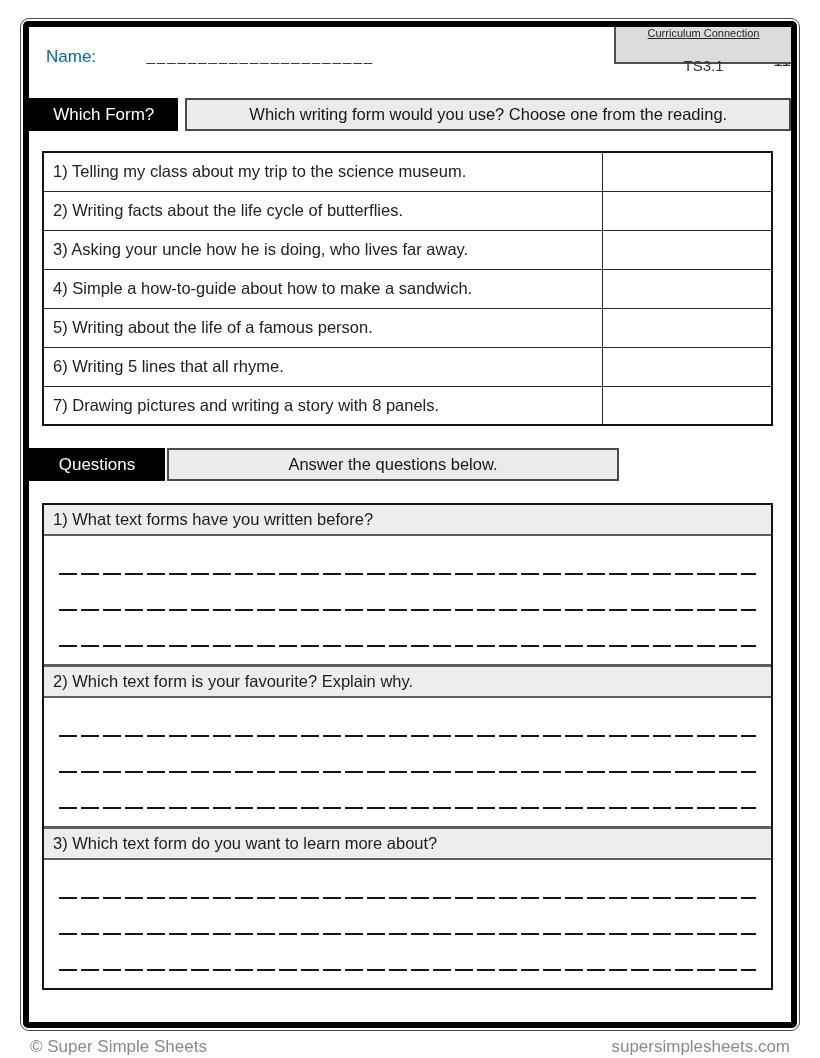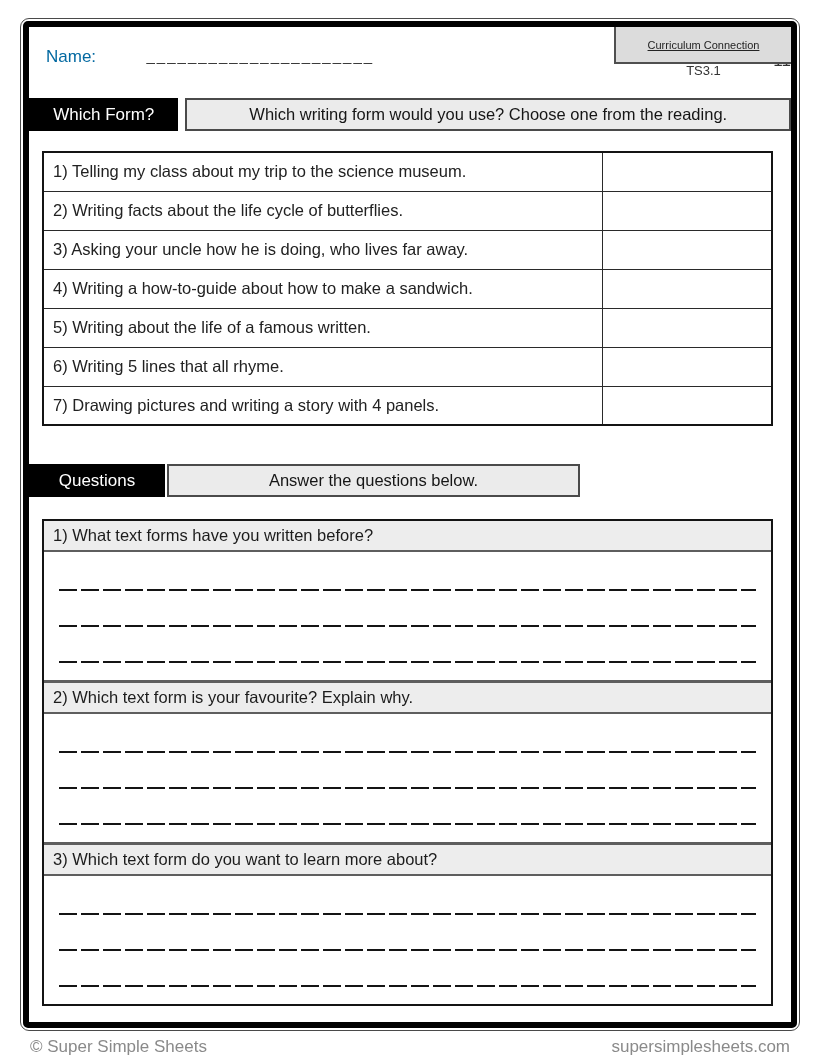--- a/index.html
+++ b/index.html
@@ -36,43 +36,43 @@
     position: absolute; left: 0; right: 0; top: 24px;
     text-align: right; font-size: 17px; color: #333;
   }
   .curriculum-badge {
     position: absolute; top: 0; right: 0;
     width: 177px; height: 37px;
     background: #dcdcdc;
     border-left: 2px solid #4f4f4f;
     border-bottom: 2px solid #4f4f4f;
     text-align: center;
-    padding-top: 12px;
+    padding-top: 0;
   }
   .curriculum-title { font-size: 11px; color: #242424; text-decoration: underline; }
-  .curriculum-code { font-size: 13px; color: #333; margin-top: 12px; }
+  .curriculum-code { font-size: 15px; color: #333; margin-top: 18px; }
   
   .section-bar { display: flex; align-items: stretch; height: 33px; }
   .section-bar.which-form { margin-top: 13px; }
-  .section-bar.questions-bar { margin-top: 38px; }
+  .section-bar.questions-bar { margin-top: 22px; }
   .bar-label {
     background: #000; color: #fff;
     display: flex; align-items: center; justify-content: center;
     font-size: 17px;
   }
   .which-form .bar-label { width: 164px; margin-right: 7px; }
   .questions-bar .bar-label { width: 136px; margin-right: 2px; }
   .bar-instruction {
     background: #ebebeb;
     border: 2px solid #4a4a4a;
     display: flex; align-items: center; justify-content: center;
     font-size: 16.5px; color: #161616;
   }
   .which-form .bar-instruction { width: 664px; text-align: center; }
-  .questions-bar .bar-instruction { width: 413px; }
+  .questions-bar .bar-instruction { width: 452px; }
   
   .form-table {
     margin: 20px 12px 12px 13px;
     width: 731px;
     border-collapse: collapse;
     border: 2px solid #141414;
   }
   .form-table td {
     border: 1px solid #2a2a2a;
     height: 39px;
@@ -141,33 +141,33 @@
         </tr>
         <tr>
           <td><span>2)</span> <span>Writing facts about the life cycle of butterflies.</span></td>
           <td class="answer-cell"></td>
         </tr>
         <tr>
           <td><span>3)</span> <span>Asking your uncle how he is doing, who lives far away.</span></td>
           <td class="answer-cell"></td>
         </tr>
         <tr>
-          <td><span>4)</span> <span>Writing a how-to-guide about how to make a sandwich.</span></td>
-          <td class="answer-cell"></td>
-        </tr>
-        <tr>
-          <td><span>5)</span> <span>Writing about the life of a famous written.</span></td>
+          <td><span>4)</span> <span>Simple a how-to-guide about how to make a sandwich.</span></td>
+          <td class="answer-cell"></td>
+        </tr>
+        <tr>
+          <td><span>5)</span> <span>Writing about the life of a famous person.</span></td>
           <td class="answer-cell"></td>
         </tr>
         <tr>
           <td><span>6)</span> <span>Writing 5 lines that all rhyme.</span></td>
           <td class="answer-cell"></td>
         </tr>
         <tr>
-          <td><span>7)</span> <span>Drawing pictures and writing a story with 4 panels.</span></td>
+          <td><span>7)</span> <span>Drawing pictures and writing a story with 8 panels.</span></td>
           <td class="answer-cell"></td>
         </tr>
       </tbody>
     </table>
 
     <div class="section-bar questions-bar">
       <div class="bar-label">Questions</div>
       <div class="bar-instruction">Answer the questions below.</div>
     </div>
 

